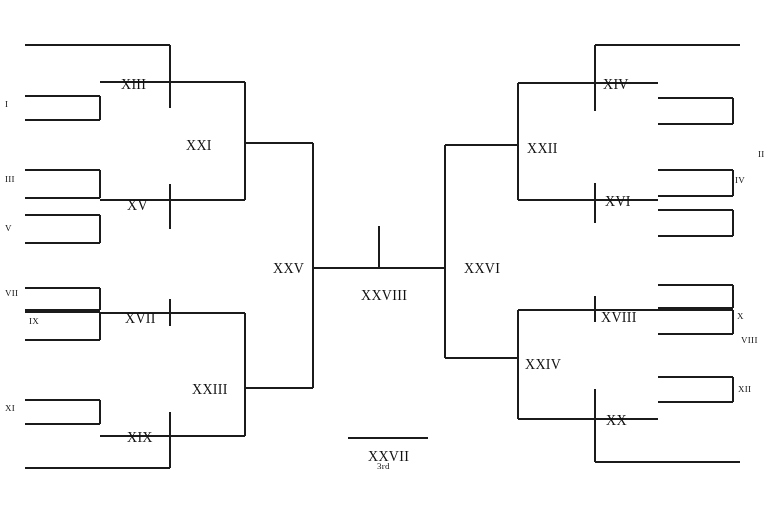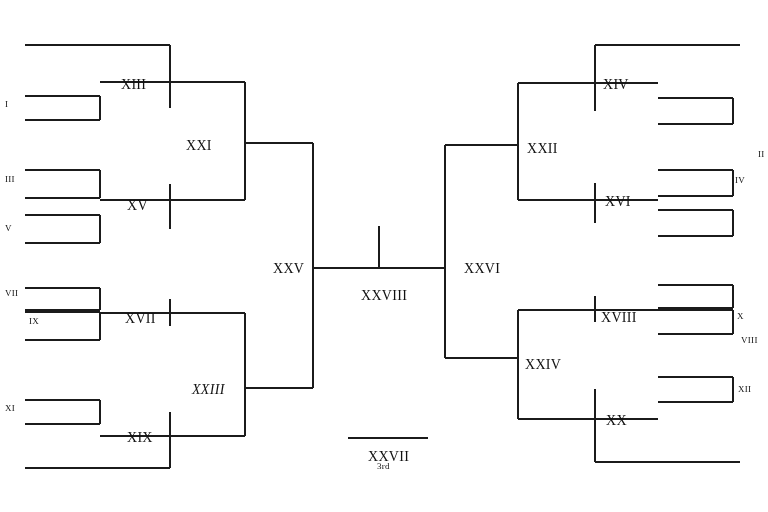--- a/index.html
+++ b/index.html
@@ -166,21 +166,21 @@
       <div class="lbl lbl-seed" style="top: 175px; left: 735px;">IV</div>
       <div class="lbl lbl-seed" style="top: 216px; left: 735px; margin-left: 40px;">VI</div>
       <div class="lbl lbl-seed" style="top: 287px; left: 741px; margin-top: 48px;">VIII</div>
       <div class="lbl lbl-seed" style="top: 311px; left: 737px;">X</div>
       <div class="lbl lbl-seed" style="top: 384px; left: 738px;">XII</div>
       <div class="lbl lbl-match" style="top: 77px; left: 121px;">XIII</div>
       <div class="lbl lbl-match" style="top: 198px; left: 127px;">XV</div>
       <div class="lbl lbl-match" style="top: 311px; left: 125px;">XVII</div>
       <div class="lbl lbl-match" style="top: 430px; left: 127px;">XIX</div>
       <div class="lbl lbl-match" style="top: 138px; left: 186px;">XXI</div>
-      <div class="lbl lbl-match" style="top: 382px; left: 192px; font-style: italic;">XXIII</div>
+      <div class="lbl lbl-match" style="top: 382px; left: 192px;">XXIII</div>
       <div class="lbl lbl-match" style="top: 261px; left: 273px;">XXV</div>
       <div class="lbl lbl-match" style="top: 77px; left: 603px;">XIV</div>
       <div class="lbl lbl-match" style="top: 194px; left: 605px;">XVI</div>
       <div class="lbl lbl-match" style="top: 310px; left: 601px; text-align: center;">XVIII</div>
       <div class="lbl lbl-match" style="top: 413px; left: 606px;">XX</div>
       <div class="lbl lbl-match" style="top: 141px; left: 527px;">XXII</div>
       <div class="lbl lbl-match" style="top: 357px; left: 525px; text-align: right;">XXIV</div>
       <div class="lbl lbl-match" style="top: 261px; left: 448px; margin-left: 16px;">XXVI</div>
       <div class="lbl lbl-match" style="top: 288px; left: 361px;">XXVIII</div>
       <div class="lbl lbl-third-title" style="top: 417px; left: 377px; margin-top: 44px;">3rd</div>

